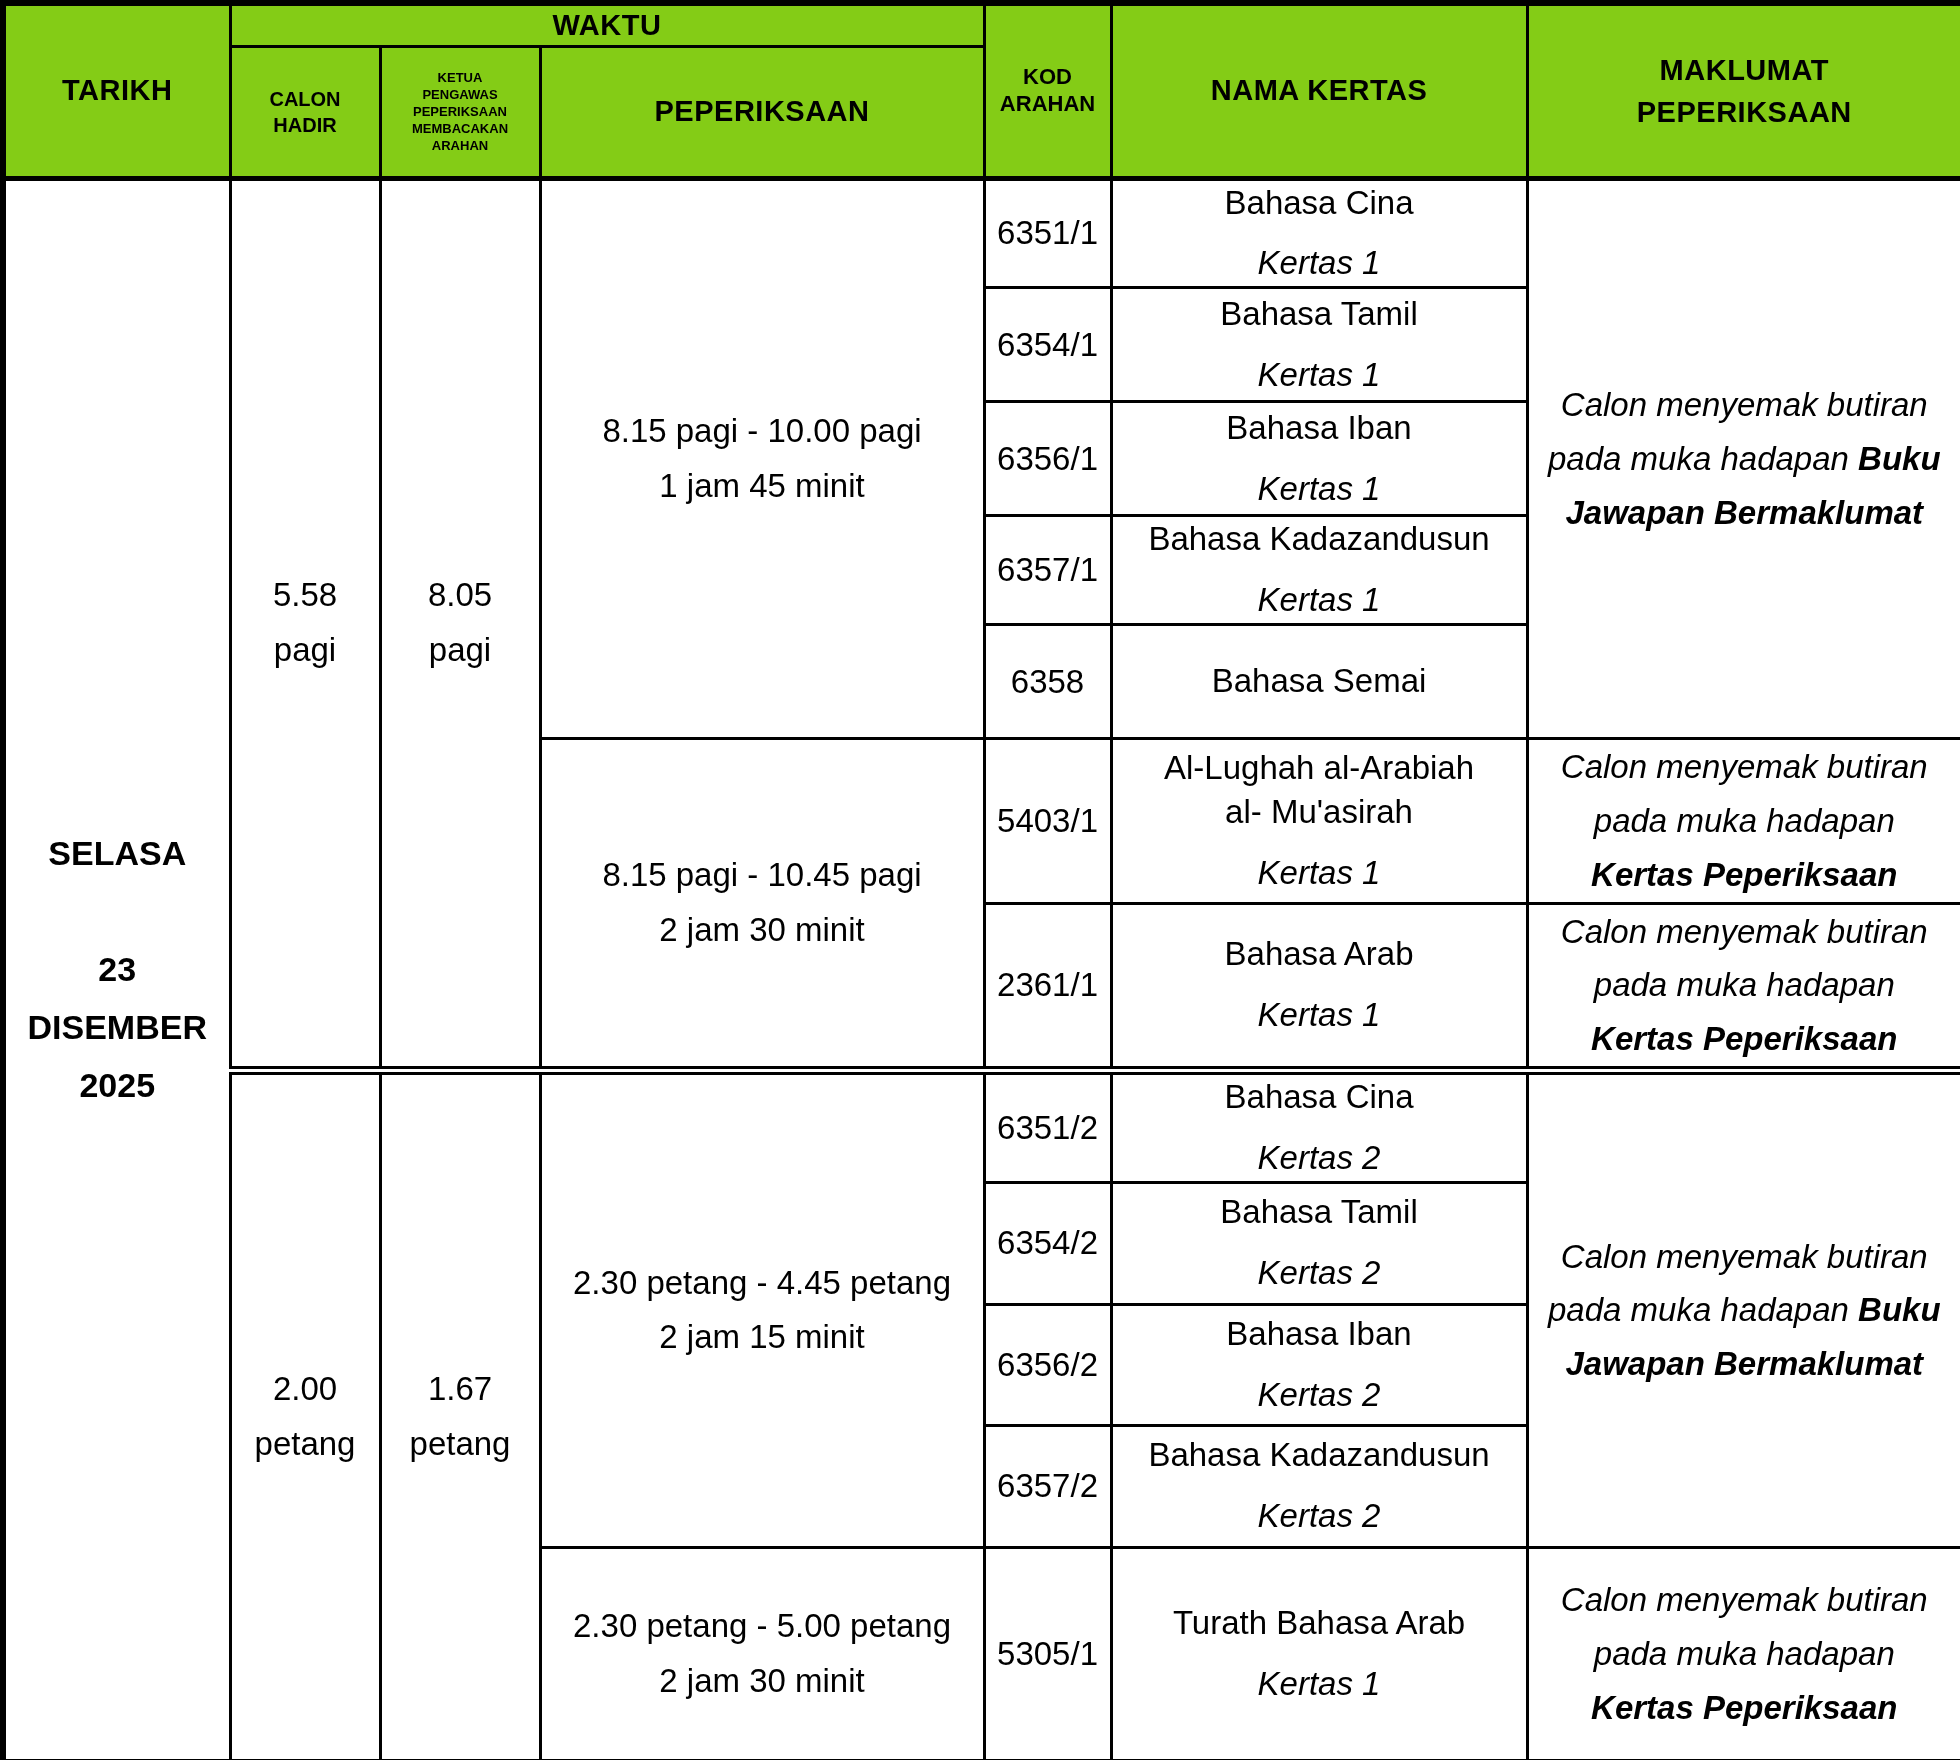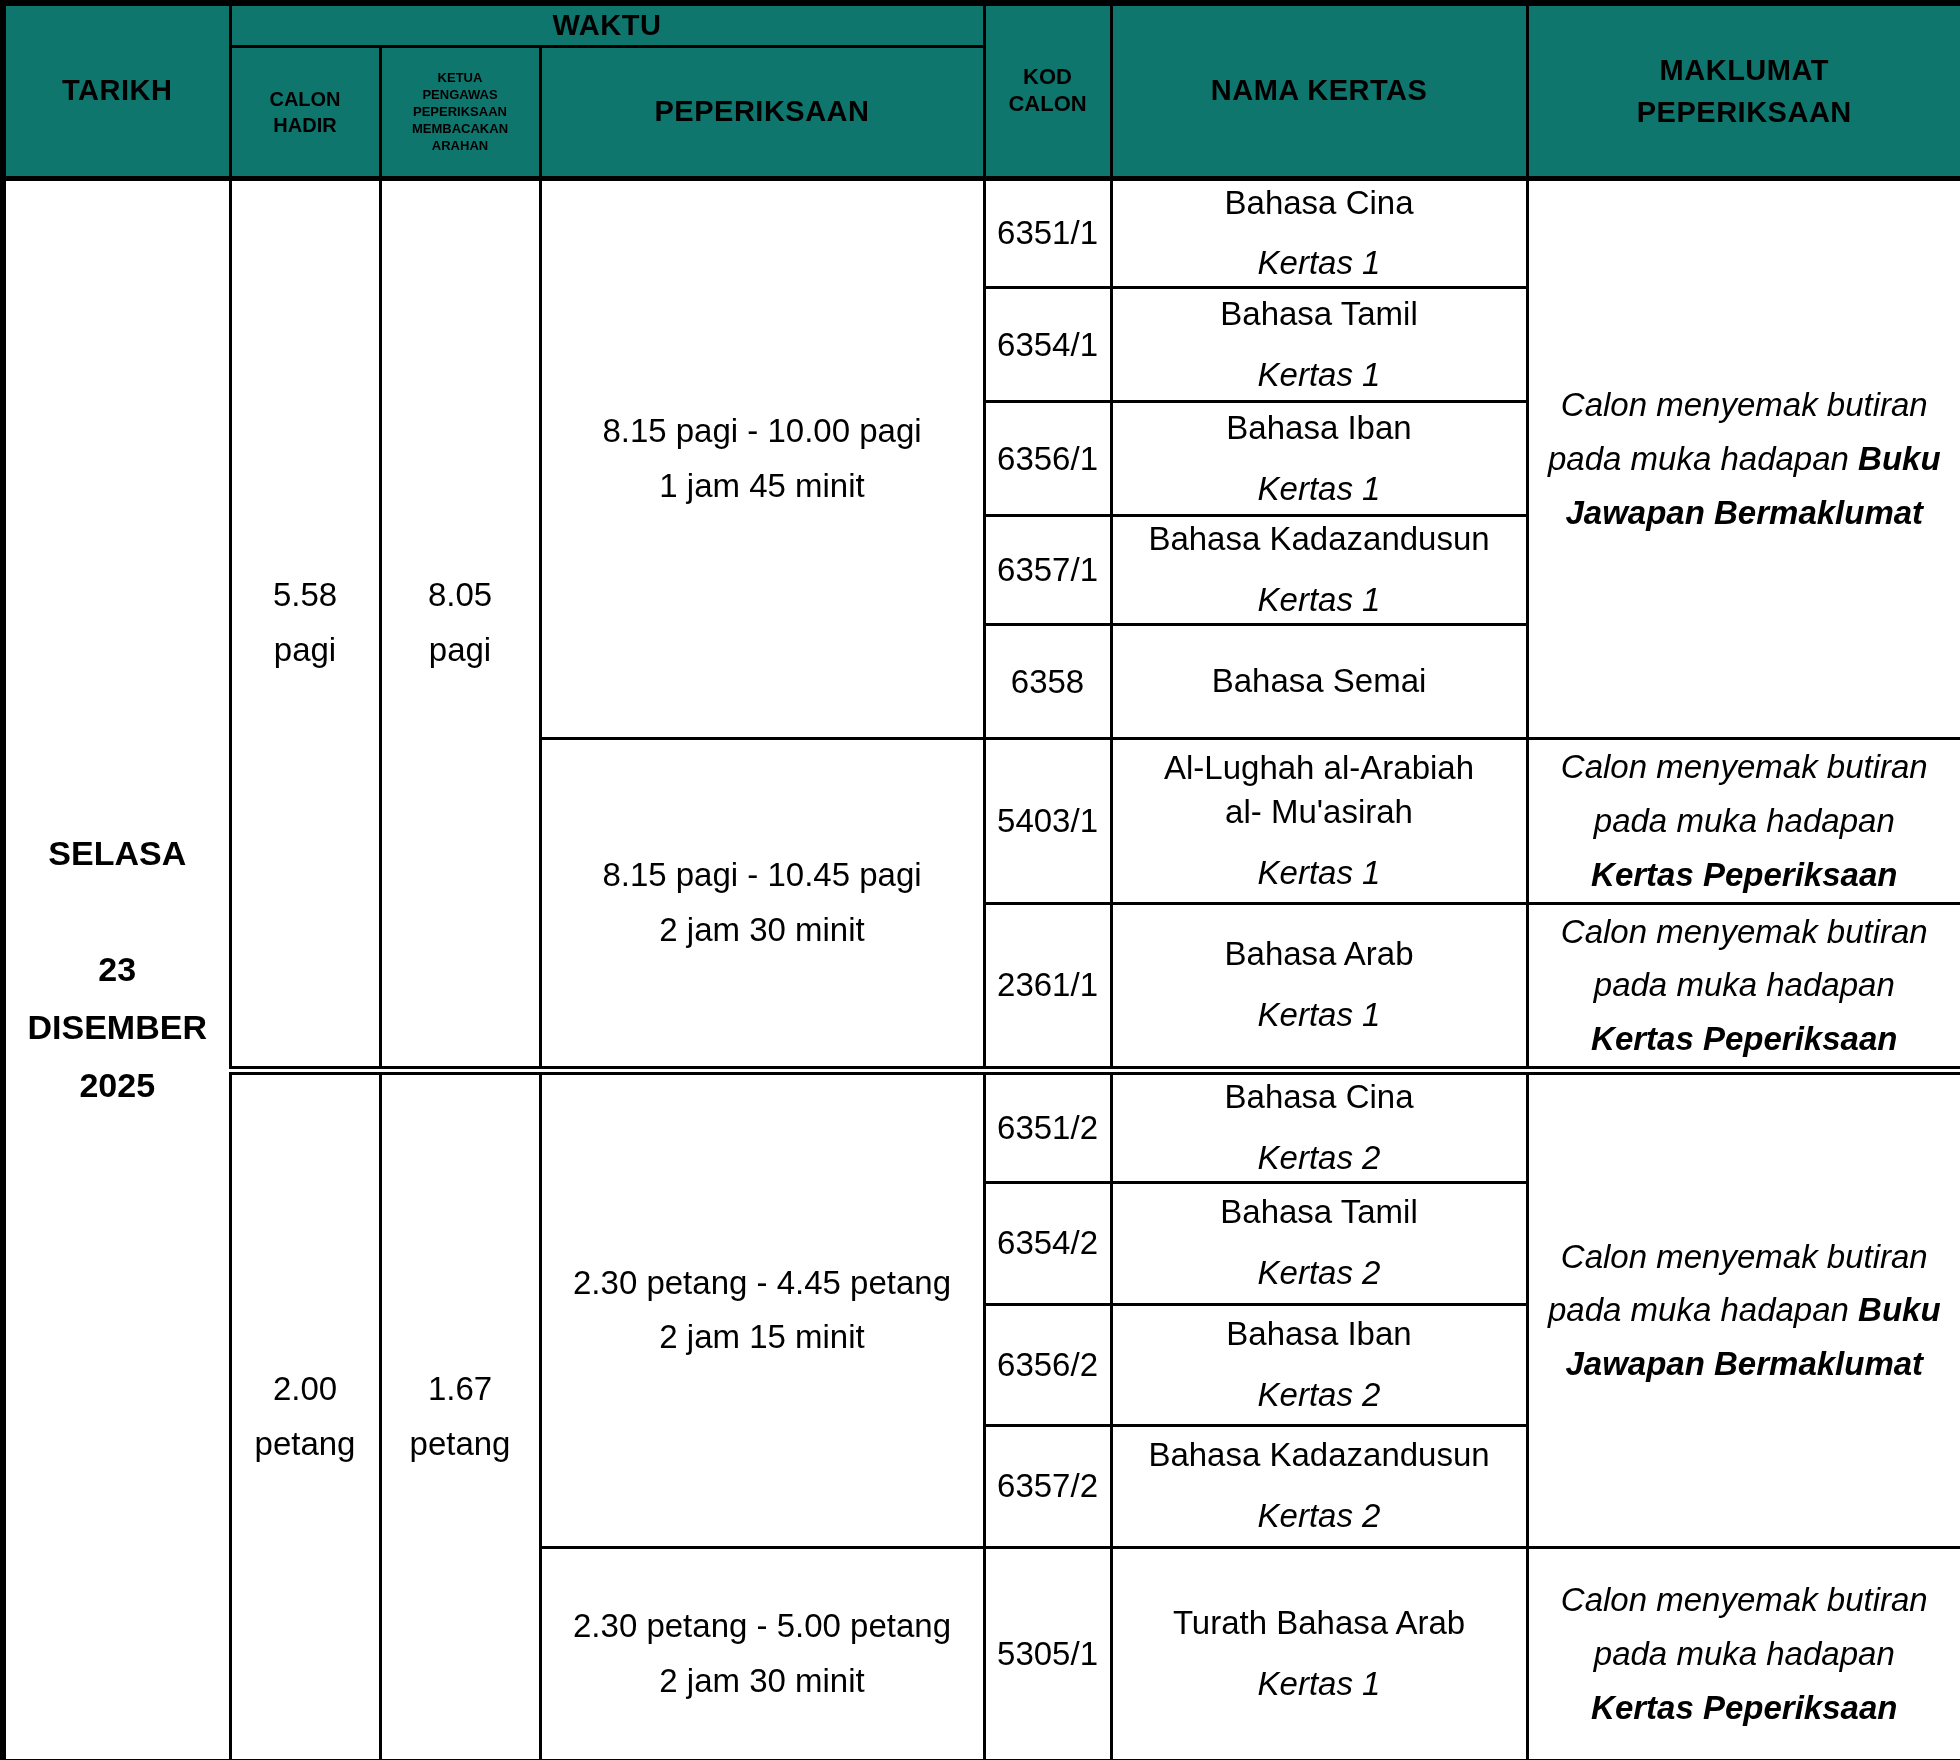--- a/index.html
+++ b/index.html
@@ -9,21 +9,21 @@
     border-collapse:collapse;table-layout:fixed;
     font-family:"Liberation Sans","DejaVu Sans",sans-serif;
     color:#000;
   }
   table.tt th, table.tt td{
     border:3px solid #000;
     text-align:center;vertical-align:middle;
     padding:0;overflow:hidden;
   }
   table.tt{border:6px solid #000;}
-  thead th{background:#0f766e;}
+  thead th{background:#84cc16;}
   thead th.hb{border-bottom:5px solid #000;}
   .waktu-cell{border-bottom:4px solid #000;}
   .pre{white-space:pre-line;}
   .h-big{font-size:29px;font-weight:bold;letter-spacing:.5px;}
   .h-kod{font-size:22px;font-weight:bold;line-height:1.2;}
   .h-calon{font-size:20px;font-weight:bold;line-height:1.3;}
   .h-ketua{font-size:13px;font-weight:bold;line-height:1.32;}
   .date-cell{font-size:34px;font-weight:bold;line-height:1.7;}
   .time-cell{font-size:33px;line-height:1.66;}
   .code-cell{font-size:33px;margin-left:36px;}
@@ -46,21 +46,21 @@
     <col style="width:444px">
         <col style="width:127px">
         <col style="width:416px">
     <col style="width:436px">
   </colgroup>
   <thead>
     <tr style="height:43px">
       <th rowspan="2" class="h-big hb">TARIKH</th>
       <th colspan="3" class="h-big waktu-cell">WAKTU</th>
       <th rowspan="2" class="h-kod pre hb">KOD
-CALON</th>
+ARAHAN</th>
       <th rowspan="2" class="h-big hb">NAMA KERTAS</th>
       <th rowspan="2" class="h-big pre hb" style="line-height:1.45">MAKLUMAT
 PEPERIKSAAN</th>
     </tr>
     <tr style="height:132px">
       <th class="h-calon pre hb">CALON
 HADIR</th>
       <th class="h-ketua pre hb">KETUA
 PENGAWAS
 PEPERIKSAAN

